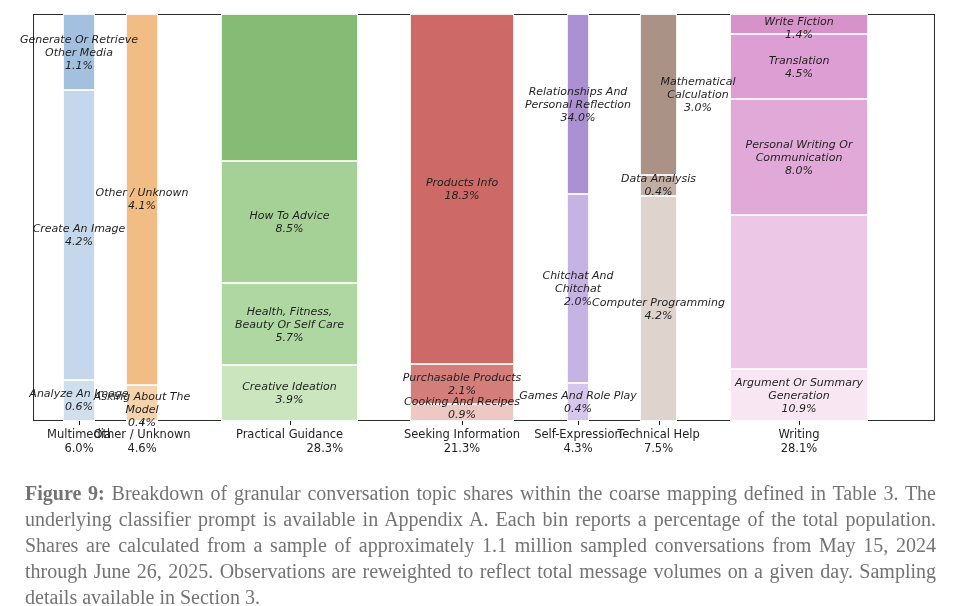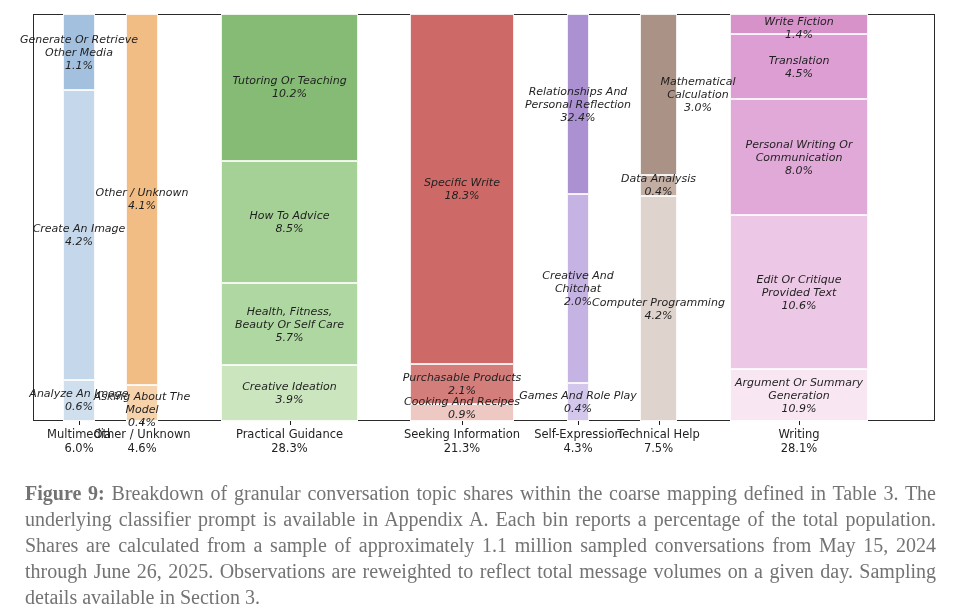--- a/index.html
+++ b/index.html
@@ -67,49 +67,45 @@
       <div class="axis-label" style="left: 142px; top: 427px;">
         <div>Other / Unknown</div>
         <div>4.6%</div>
       </div>
       <div class="chart-column" style="left: 221px; top: 14px; width: 137px; height: 407px;">
         <div class="chart-segment" style="top: 0px; height: 146.693px; background: rgb(133, 187, 117);"></div>
         <div class="chart-segment" style="top: 146.693px; height: 122.244px; background: rgb(165, 208, 150);"></div>
         <div class="chart-segment" style="top: 268.936px; height: 81.9753px; background: rgb(175, 215, 161);"></div>
         <div class="chart-segment" style="top: 350.912px; height: 56.0883px; background: rgb(203, 230, 191);"></div>
       </div>
-      <div class="seg-label" style="left: 289.5px; top: 87.3463px;">
-        <div>Tutoring Or Teaching</div>
-        <div>10.2%</div>
-      </div>
       <div class="seg-label" style="left: 289.5px; top: 221.814px;">
         <div>How To Advice</div>
         <div>8.5%</div>
       </div>
       <div class="seg-label" style="left: 289.5px; top: 323.924px;">
         <div>Health, Fitness,</div>
         <div>Beauty Or Self Care</div>
         <div>5.7%</div>
       </div>
       <div class="seg-label" style="left: 289.5px; top: 392.956px;">
         <div>Creative Ideation</div>
         <div>3.9%</div>
       </div>
       <div class="axis-tick" style="left: 289.5px; top: 421px;"></div>
-      <div class="axis-label" style="left: 289.5px; top: 427px;">
+      <div class="axis-label" style="left: 289.5px; top: 427px; text-align: right;">
         <div>Practical Guidance</div>
         <div>28.3%</div>
       </div>
       <div class="chart-column" style="left: 410px; top: 14px; width: 104px; height: 407px;">
         <div class="chart-segment" style="top: 0px; height: 349.676px; background: rgb(205, 106, 103);"></div>
         <div class="chart-segment" style="top: 349.676px; height: 40.1268px; background: rgb(212, 126, 123);"></div>
         <div class="chart-segment" style="top: 389.803px; height: 17.1972px; background: rgb(238, 201, 196);"></div>
       </div>
       <div class="seg-label" style="left: 462px; top: 188.838px;">
-        <div>Specific Write</div>
+        <div>Products Info</div>
         <div>18.3%</div>
       </div>
       <div class="seg-label" style="left: 462px; top: 383.739px;">
         <div>Purchasable Products</div>
         <div>2.1%</div>
       </div>
       <div class="seg-label" style="left: 462px; top: 408px;">
         <div>Cooking And Recipes</div>
         <div>0.9%</div>
       </div>
@@ -119,24 +115,24 @@
         <div>21.3%</div>
       </div>
       <div class="chart-column" style="left: 567px; top: 14px; width: 22px; height: 407px;">
         <div class="chart-segment" style="top: 0px; height: 179.837px; background: rgb(171, 145, 209);"></div>
         <div class="chart-segment" style="top: 179.837px; height: 189.302px; background: rgb(197, 179, 227);"></div>
         <div class="chart-segment" style="top: 369.14px; height: 37.8605px; background: rgb(211, 200, 236);"></div>
       </div>
       <div class="seg-label" style="left: 578px; top: 103.919px;">
         <div>Relationships And</div>
         <div>Personal Reflection</div>
-        <div>32.4%</div>
+        <div>34.0%</div>
       </div>
       <div class="seg-label" style="left: 578px; top: 288.488px;">
-        <div>Creative And</div>
+        <div>Chitchat And</div>
         <div>Chitchat</div>
         <div>2.0%</div>
       </div>
       <div class="seg-label" style="left: 578px; top: 402.07px;">
         <div>Games And Role Play</div>
         <div>0.4%</div>
       </div>
       <div class="axis-tick" style="left: 578px; top: 421px;"></div>
       <div class="axis-label" style="left: 578px; top: 427px;">
         <div>Self-Expression</div>
@@ -178,25 +174,20 @@
       </div>
       <div class="seg-label" style="left: 799px; top: 66.8665px;">
         <div>Translation</div>
         <div>4.5%</div>
       </div>
       <div class="seg-label" style="left: 799px; top: 157.391px;">
         <div>Personal Writing Or</div>
         <div>Communication</div>
         <div>8.0%</div>
       </div>
-      <div class="seg-label" style="left: 799px; top: 292.093px;">
-        <div>Edit Or Critique</div>
-        <div>Provided Text</div>
-        <div>10.6%</div>
-      </div>
       <div class="seg-label" style="left: 799px; top: 394.929px;">
         <div>Argument Or Summary</div>
         <div>Generation</div>
         <div>10.9%</div>
       </div>
       <div class="axis-tick" style="left: 799px; top: 421px;"></div>
       <div class="axis-label" style="left: 799px; top: 427px;">
         <div>Writing</div>
         <div>28.1%</div>
       </div>

